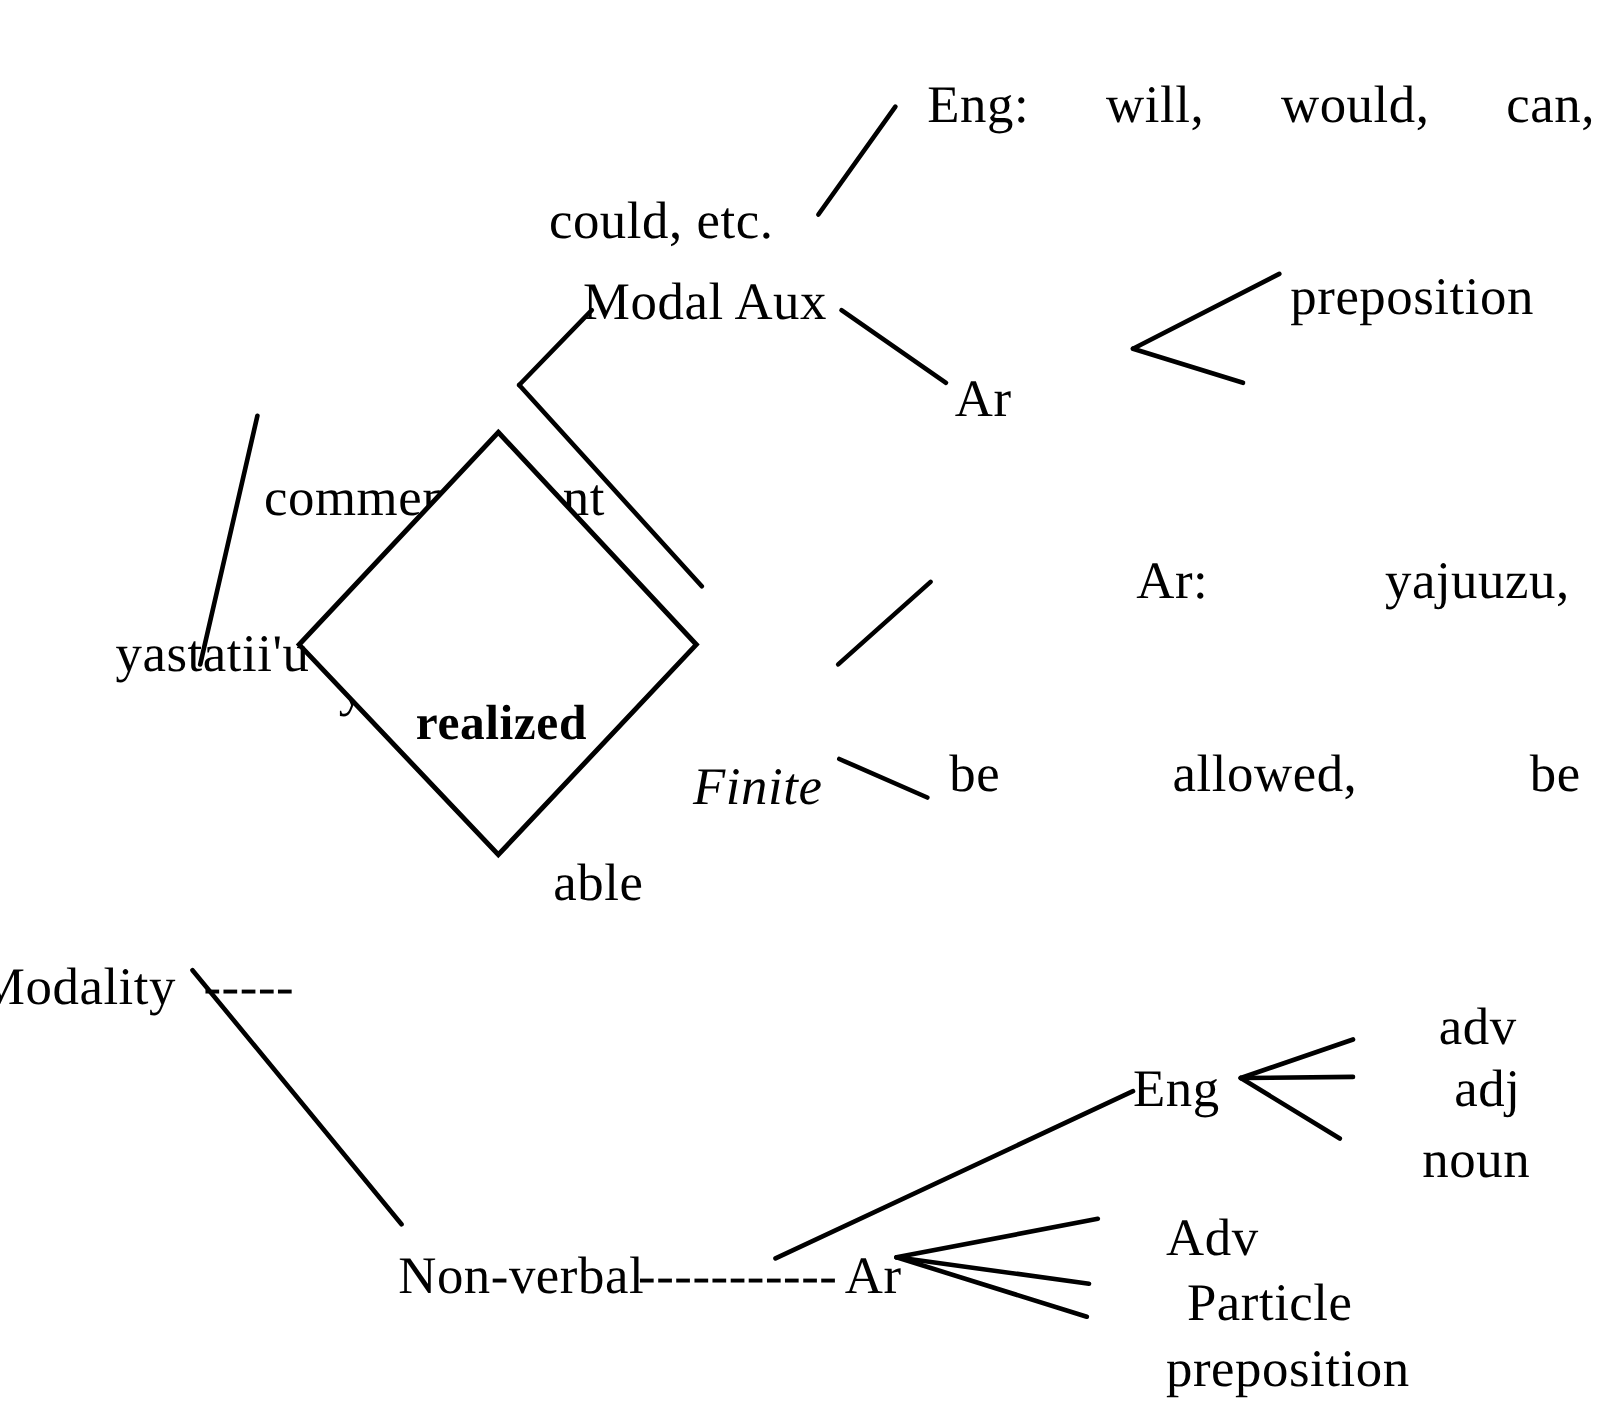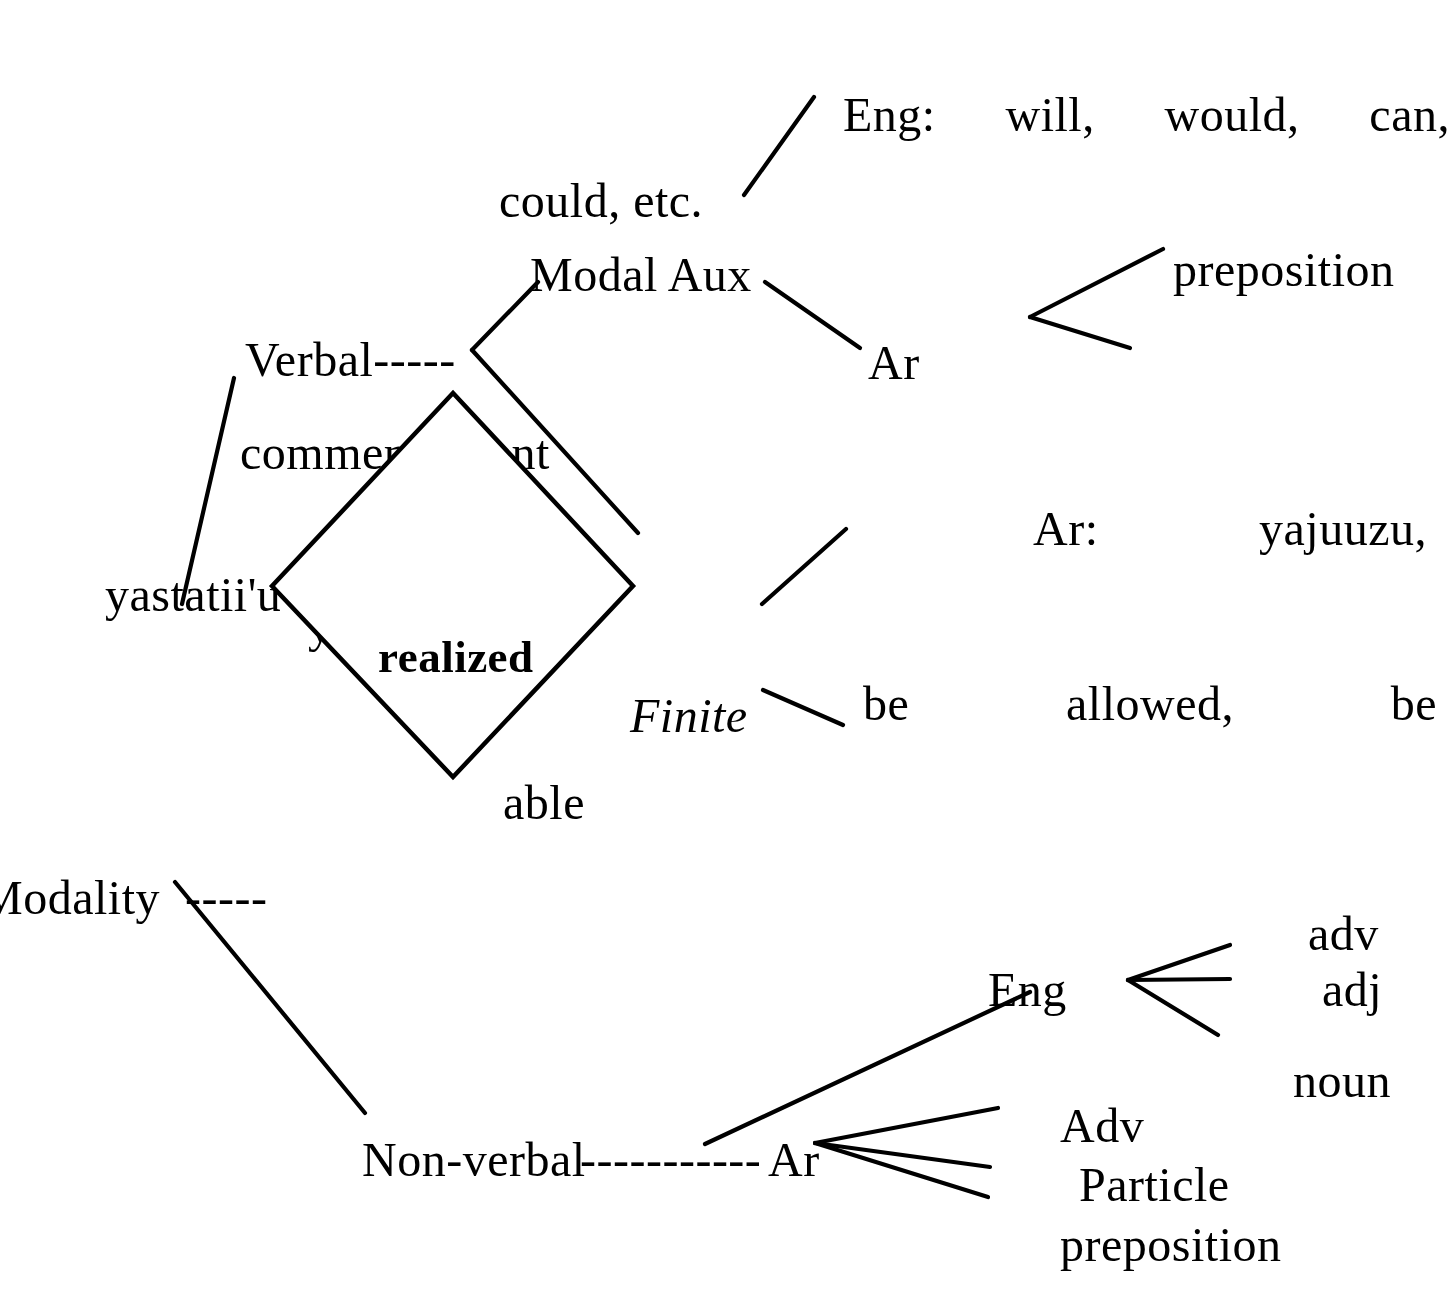--- a/index.html
+++ b/index.html
@@ -59,41 +59,40 @@
       <line x1="705" y1="1144" x2="1030" y2="992" stroke="#000000" stroke-width="4.2" stroke-linecap="round"></line>
       <line x1="1128" y1="980" x2="1230" y2="945" stroke="#000000" stroke-width="4.2" stroke-linecap="round"></line>
       <line x1="1128" y1="980" x2="1230" y2="979" stroke="#000000" stroke-width="4.2" stroke-linecap="round"></line>
       <line x1="1128" y1="980" x2="1218" y2="1035" stroke="#000000" stroke-width="4.2" stroke-linecap="round"></line>
       <line x1="815" y1="1143" x2="998" y2="1108" stroke="#000000" stroke-width="4.2" stroke-linecap="round"></line>
       <line x1="815" y1="1143" x2="990" y2="1167" stroke="#000000" stroke-width="4.2" stroke-linecap="round"></line>
       <line x1="815" y1="1143" x2="988" y2="1197" stroke="#000000" stroke-width="4.2" stroke-linecap="round"></line>
     </svg>
 <div class="lbl" style="left: 499px; top: 165px;">could, etc.</div>
     <div class="lbl" style="left: 530px; top: 239px;">Modal Aux</div>
-    <div class="lbl" style="left: 245px; top: 324px;">Verbal-----</div>
     <div class="lbl under" style="left: 240px; top: 417px;">commencement</div>
     <div class="lbl" style="left: 105px; top: 559px;">yastatii'u</div>
     <div class="lbl under" style="left: 308px; top: 590px;">y</div>
     <div class="lbl bold" style="left: 378px; top: 623px; font-size: 45px;">realized</div>
     <div class="lbl" style="left: 630px; top: 680px; font-style: italic;">Finite</div>
     <div class="lbl" style="left: 503px; top: 767px;">able</div>
     <div class="lbl" style="left: 868px; top: 327px;">Ar</div>
     <div class="lbl" style="left: 1173px; top: 234px;">preposition</div>
     <div class="lbl" style="left: -20px; top: 862px;">Modality  -----</div>
     <div class="lbl" style="left: 362px; top: 1124px;">Non-verbal</div>
     <div class="lbl" style="left: 580px; top: 1124px;">-----------</div>
     <div class="lbl" style="left: 768px; top: 1124px;">Ar</div>
-    <div class="lbl" style="left: 988px; top: 954px;">Eng</div>
+    <div class="lbl" style="left: 1030px; top: 954px;">Eng</div>
     <div class="lbl" style="left: 1308px; top: 898px;">adv</div>
     <div class="lbl" style="left: 1322px; top: 954px;">adj</div>
-    <div class="lbl" style="left: 1293px; top: 1045px;">noun</div>
+    <div class="lbl" style="left: 1293px; top: 1019px;">noun</div>
     <div class="lbl" style="left: 1060px; top: 1090px;">Adv</div>
     <div class="lbl" style="left: 1079px; top: 1149px; font-family: Liberation Serif, serif;">Particle</div>
     <div class="lbl" style="left: 1060px; top: 1209px;">preposition</div>
-    <div class="jrow" style="left: 843px; top: 91px; width: 607px;">
+    <div class="jrow" style="left: 843px; top: 72px; width: 607px;">
       <span>Eng:</span>
       <span>will,</span>
       <span>would,</span>
       <span>can,</span>
     </div>
     <div class="jrow" style="left: 1033px; top: 505px; width: 394px;">
       <span>Ar:</span>
       <span>yajuuzu,</span>
     </div>
     <div class="jrow" style="left: 863px; top: 680px; width: 574px;">

